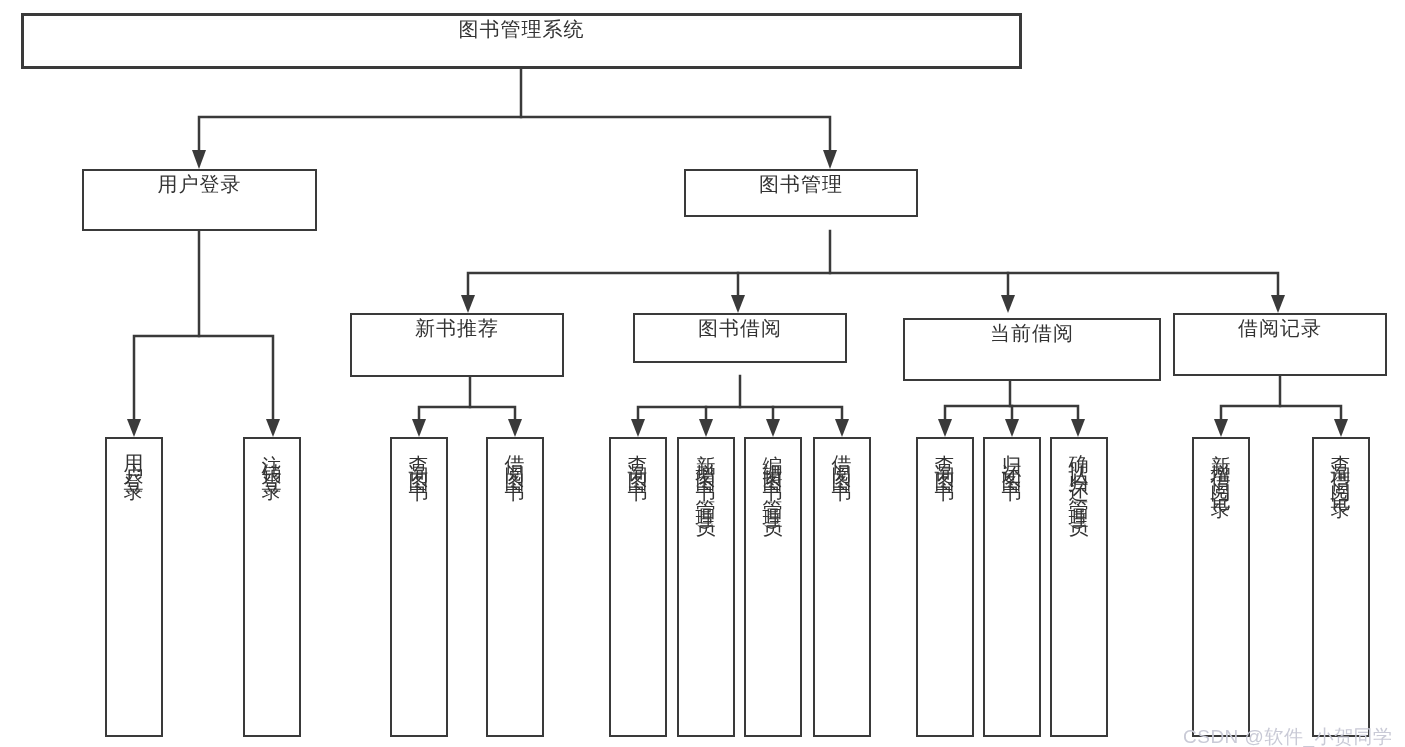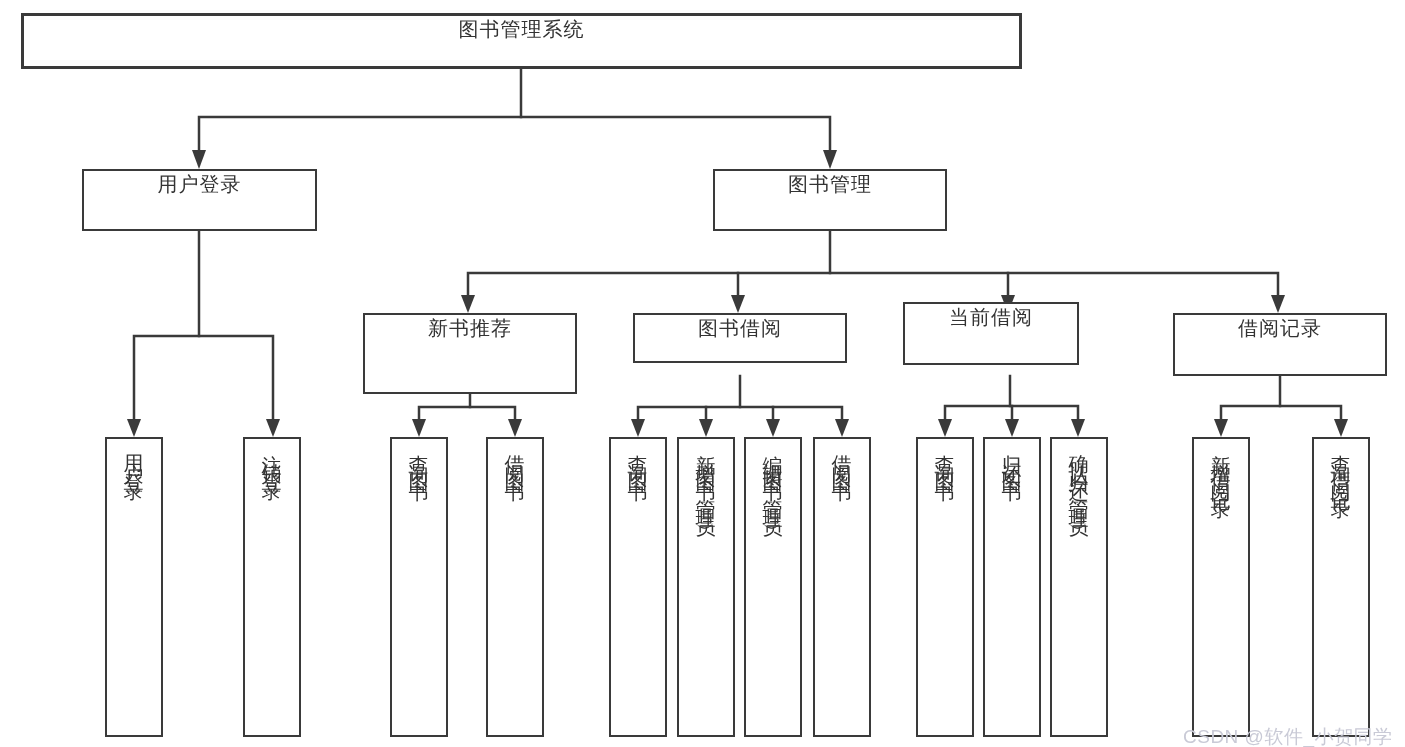--- a/index.html
+++ b/index.html
@@ -89,31 +89,31 @@
     </g>
   </svg>
 
   <div class="node root" style="left:21px;top:13px;width:1001px;height:56px">
     <span>图书管理系统</span>
   </div>
 
   <div class="node" style="left:82px;top:169px;width:235px;height:62px">
     <span>用户登录</span>
   </div>
-  <div class="node" style="left:713px;top:169px;width:234px;height:62px">
+  <div class="node" style="left:684px;top:169px;width:234px;height:48px">
     <span>图书管理</span>
   </div>
 
-  <div class="node" style="left:363px;top:313px;width:214px;height:81px">
+  <div class="node" style="left:350px;top:313px;width:214px;height:64px">
     <span>新书推荐</span>
   </div>
   <div class="node" style="left:633px;top:313px;width:214px;height:50px">
     <span>图书借阅</span>
   </div>
-  <div class="node" style="left:903px;top:302px;width:176px;height:63px">
+  <div class="node" style="left:903px;top:318px;width:258px;height:63px">
     <span>当前借阅</span>
   </div>
   <div class="node" style="left:1173px;top:313px;width:214px;height:63px">
     <span>借阅记录</span>
   </div>
 
   <div class="node v" style="left:105px">
     <span class="vtext">用户登录</span>
   </div>
   <div class="node v" style="left:243px">

